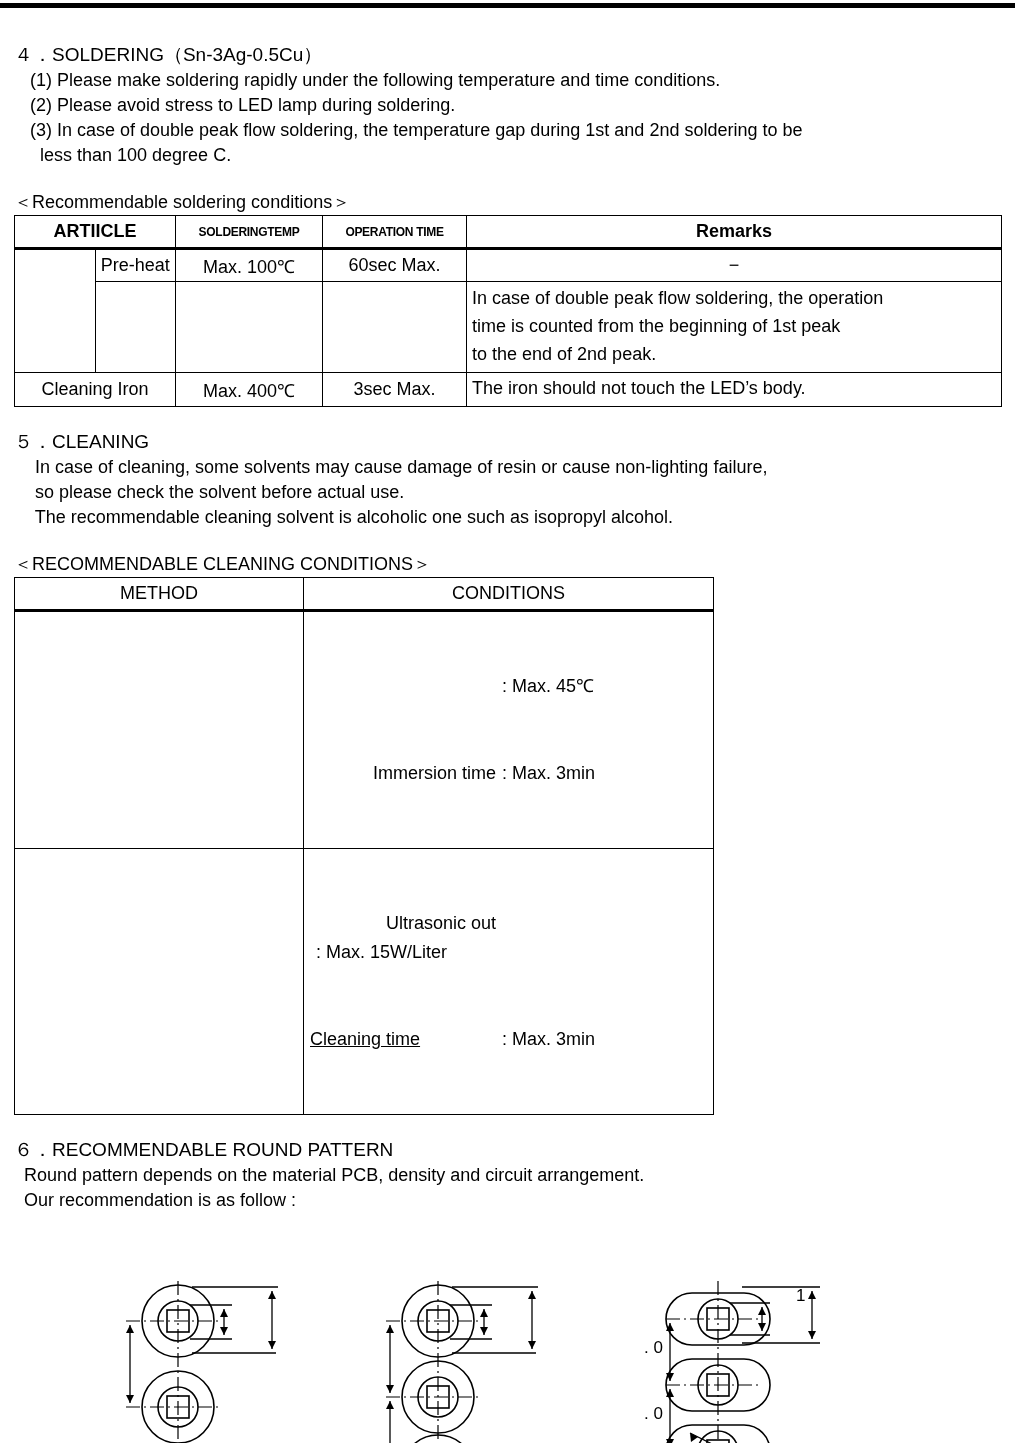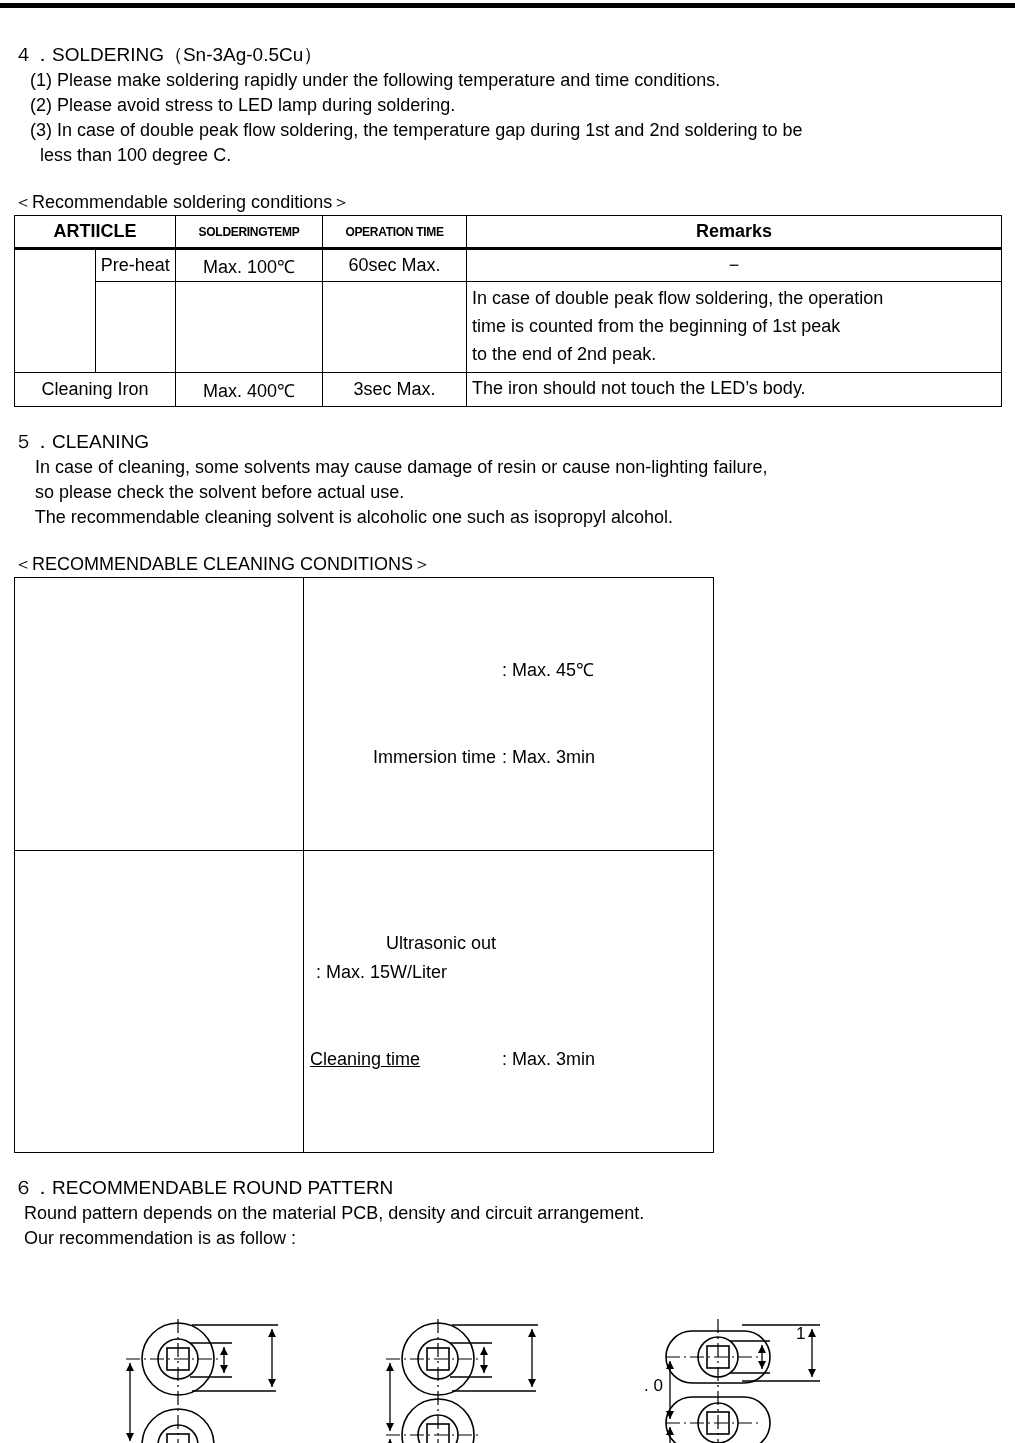--- a/index.html
+++ b/index.html
@@ -82,21 +82,21 @@
     padding: 2px 5px;
   }
   .tbl-solder .blank-tall { height: 88px; }
 
   .tbl-clean { width: 700px; table-layout: fixed; }
   .tbl-clean .c-method { width: 280px; }
   .tbl-clean td { text-align: center; height: 29px; }
   .tbl-clean .hdr td { border-bottom-width: 3px; }
   .tbl-clean .cond-cell {
     text-align: left;
-    padding: 20px 6px;
+    padding: 2px 6px;
     line-height: 29px;
     white-space: pre;
   }
 
   
   .diagrams {
     position: relative;
     width: 1015px;
     height: 290px;
   }
@@ -164,20 +164,24 @@
     <div class="body-line pad-l"> In case of cleaning, some solvents may cause damage of resin or cause non-lighting failure,</div>
     <div class="body-line pad-l"> so please check the solvent before actual use.</div>
     <div class="body-line pad-l"> The recommendable cleaning solvent is alcoholic one such as isopropyl alcohol.</div>
 
     <div class="spacer-md"></div>
 
     <div class="caption">＜RECOMMENDABLE CLEANING CONDITIONS＞</div>
 
     <table class="tbl-clean">
       <tbody>
+        <tr class="hdr">
+          <td class="c-method">METHOD</td>
+          <td>CONDITIONS</td>
+        </tr>
         <tr>
           <td class="c-method" style="height:58px;"></td>
           <td class="cond-cell">
             <div style="display:flex;">
               <span style="display:inline-block;width:186px;text-align:right;"></span>
               <span style="display:inline-block;padding-left:6px;">: Max. 45℃</span>
             </div>
             <div style="display:flex;">
               <span style="display:inline-block;width:186px;text-align:right;">Immersion time</span>
               <span style="display:inline-block;padding-left:6px;">: Max. 3min</span>

